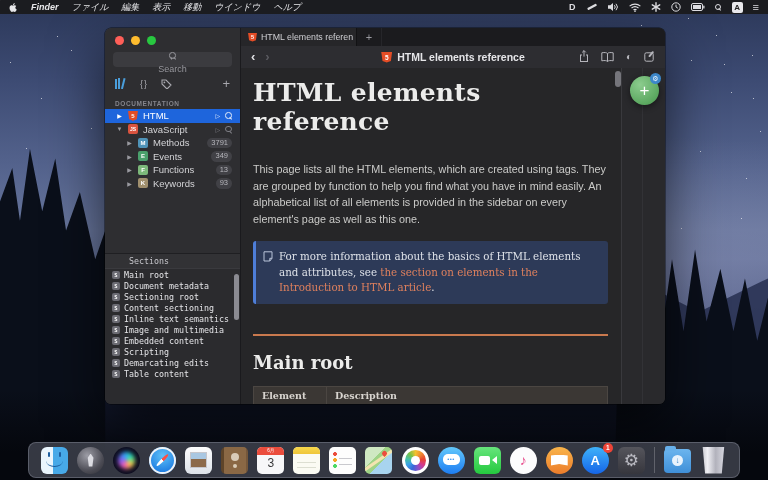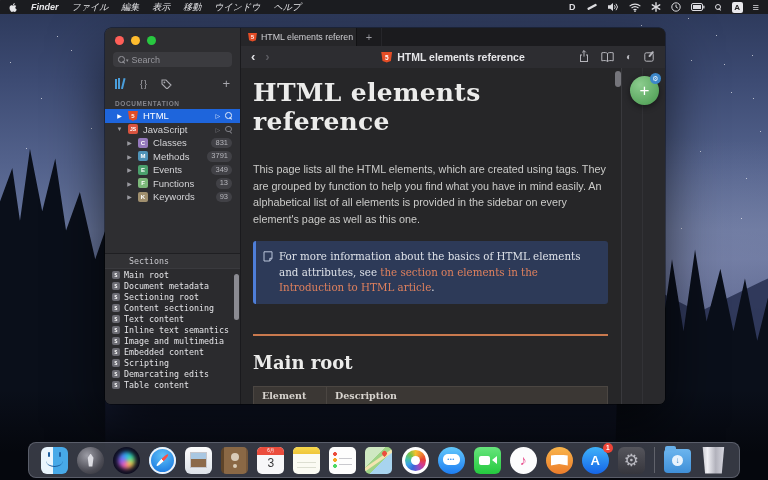--- a/index.html
+++ b/index.html
@@ -37,21 +37,21 @@
     font-weight:bold;display:flex;align-items:center;justify-content:center;}
   .nlist{font-size:11px;line-height:10px;}
   
   .win{position:absolute;left:105px;top:28px;width:560px;height:376px;border-radius:6px;overflow:hidden;
     box-shadow:0 24px 55px rgba(0,0,0,.65),0 0 0 .5px rgba(0,0,0,.7);display:flex;z-index:20;}
   .sidebar{width:135px;flex:none;background:#2e2e31;border-right:1px solid #1a1a1d;position:relative;}
   .tl{display:flex;gap:7px;padding:8px 0 0 10px;}
   .tl span{width:9px;height:9px;border-radius:50%;}
   .tl .r{background:#ff5f58;} .tl .y{background:#febc2e;} .tl .g{background:#28c840;}
   .search{margin:7px 8px 0;height:15px;background:#3b3b3f;border-radius:4px;display:flex;align-items:center;
-    gap:3px;padding:0 5px;color:#97979d;font-size:9px;}
+    gap:3px;padding:0 5px;color:#97979d;font-size:9px;flex-direction:column;}
   .search .car{font-size:5px;margin-left:-2px;}
   .iconrow{display:flex;align-items:center;gap:13px;padding:8px 10px 0;color:#a7a7ad;}
   .iconrow .plus{margin-left:auto;font-size:13px;line-height:10px;color:#a7a7ad;}
   .braces{font-size:9px;letter-spacing:1px;}
   .dochdr{padding:7px 10px 2px;font-size:6.5px;font-weight:bold;letter-spacing:.6px;color:#85858c;}
   .trow{display:flex;align-items:center;height:13.5px;padding:0 8px 0 11px;gap:5px;font-size:9.5px;color:#d4d4d7;}
   .trow .arr{width:7px;font-size:6px;color:#9a9aa0;flex:none;text-align:center;}
   .trow.sel{background:#1e65dc;color:#fff;}
   .trow.sel .arr{color:#fff;}
   .licon{width:10px;height:10px;border-radius:2px;flex:none;display:flex;align-items:center;
@@ -319,26 +319,20 @@
         <span class="licon" style="background:#d9533f;font-size:5px;">JS</span>
         <span>JavaScript</span>
         <span class="rowtools" style="color:#7e7e85;">
           <span class="tri">▷</span>
           <span class="magglass"></span>
         </span>
       </div>
 
       <div class="trow child">
         <span class="arr">▶</span>
-        <span class="licon" style="background:#9579bd;">C</span>
-        <span>Classes</span>
-        <span class="badge">831</span>
-      </div>
-      <div class="trow child">
-        <span class="arr">▶</span>
         <span class="licon" style="background:#4f93b8;">M</span>
         <span>Methods</span>
         <span class="badge">3791</span>
       </div>
       <div class="trow child">
         <span class="arr">▶</span>
         <span class="licon" style="background:#4aa06c;">E</span>
         <span>Events</span>
         <span class="badge">349</span>
       </div>
@@ -365,24 +359,20 @@
             <span class="sicon">S</span>
             <span>Document metadata</span>
           </div>
         <div class="secrow">
             <span class="sicon">S</span>
             <span>Sectioning root</span>
           </div>
         <div class="secrow">
             <span class="sicon">S</span>
             <span>Content sectioning</span>
-          </div>
-        <div class="secrow">
-            <span class="sicon">S</span>
-            <span>Text content</span>
           </div>
         <div class="secrow">
             <span class="sicon">S</span>
             <span>Inline text semantics</span>
           </div>
         <div class="secrow">
             <span class="sicon">S</span>
             <span>Image and multimedia</span>
           </div>
         <div class="secrow">

